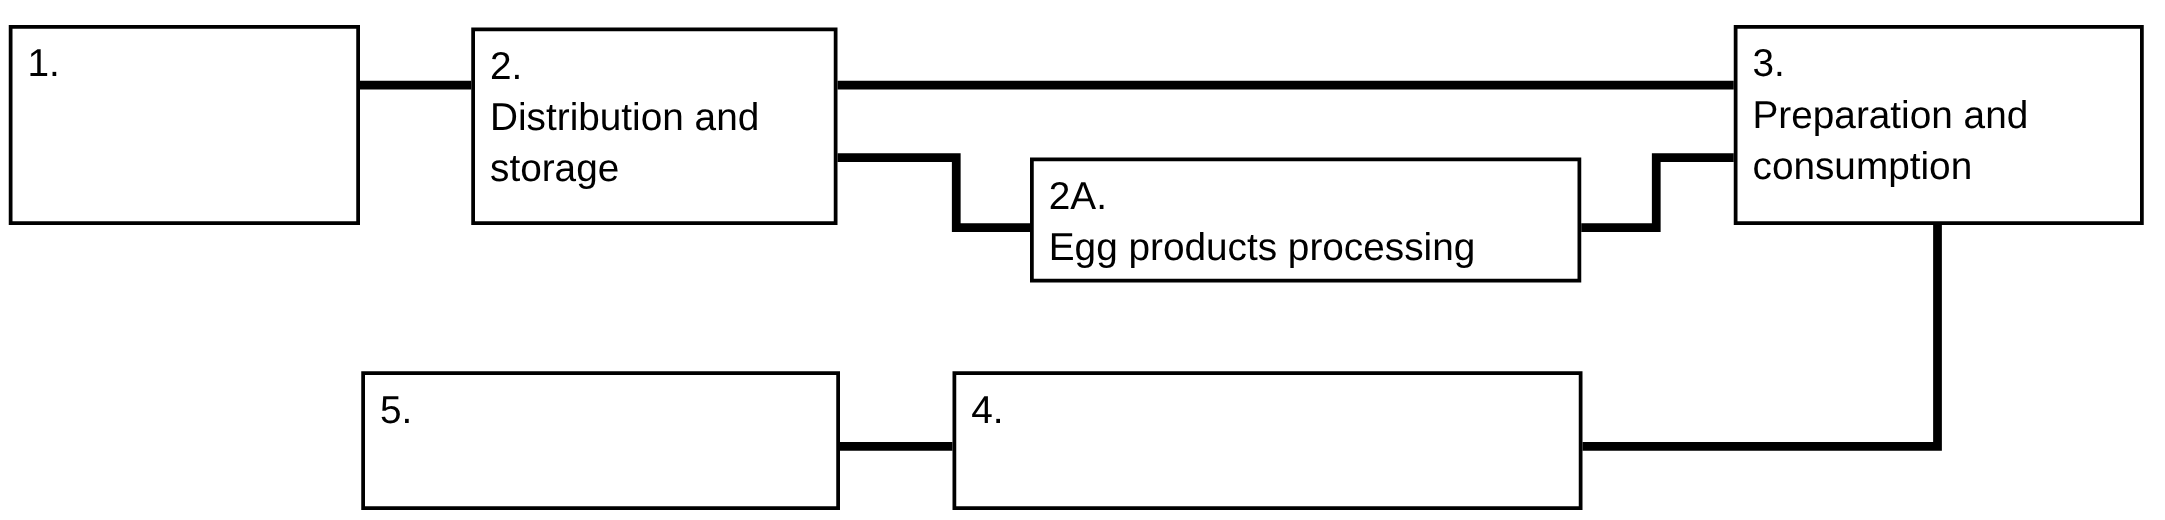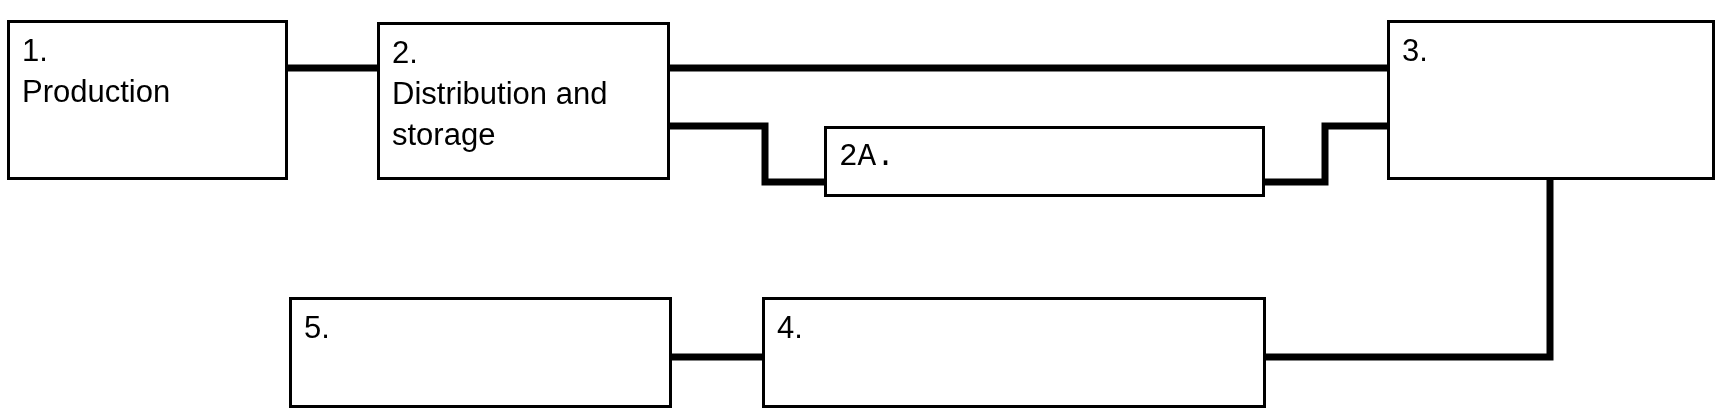--- a/index.html
+++ b/index.html
@@ -42,21 +42,21 @@
     line-height: 1.32;
     white-space: pre-wrap;
     letter-spacing: 0px;
   }
   .node-num { }
   .node-label { }
 
   
   #node-production        { left: 7px;    top: 20px;  width: 281px; height: 160px; }
   #node-distribution      { left: 377px;  top: 22px;  width: 293px; height: 158px; }
-  #node-egg-products      { left: 824px;  top: 126px; width: 441px; height: 71px; font-family: Liberation Mono, monospace;  }
+  #node-egg-products      { left: 824px;  top: 126px; width: 441px; height: 100px;  }
   #node-preparation       { left: 1387px; top: 20px;  width: 328px; height: 160px; }
   #node-risk-char         { left: 289px;  top: 297px; width: 383px; height: 111px; }
   #node-hazard-char       { left: 762px;  top: 297px; width: 504px; height: 111px; }
 
   #node-egg-products .node-label { white-space: nowrap; }
 </style>
 </head>
 <body>
 
 <div id="diagram">
@@ -73,35 +73,37 @@
       <path d="M 1262 182 L 1325 182 L 1325 126 L 1390 126"></path>
 
       <path d="M 1550 177 L 1550 357 L 1263 357"></path>
 
       <path d="M 669 357 L 765 357"></path>
     </g>
   </svg>
 
   <div class="node" id="node-production">
     <span class="node-num">1.</span>
-    <span class="node-label">Production</span>
   </div>
 
   <div class="node" id="node-distribution">
     <span class="node-num">2.</span>
     <span class="node-label">Distribution and
 storage</span>
   </div>
 
   <div class="node" id="node-egg-products">
     <span class="node-num">2A.</span>
+    <span class="node-label">Egg products processing</span>
   </div>
 
   <div class="node" id="node-preparation">
     <span class="node-num">3.</span>
+    <span class="node-label">Preparation and
+consumption</span>
   </div>
 
   <div class="node" id="node-risk-char">
     <span class="node-num">5.</span>
   </div>
 
   <div class="node" id="node-hazard-char">
     <span class="node-num">4.</span>
   </div>
 

